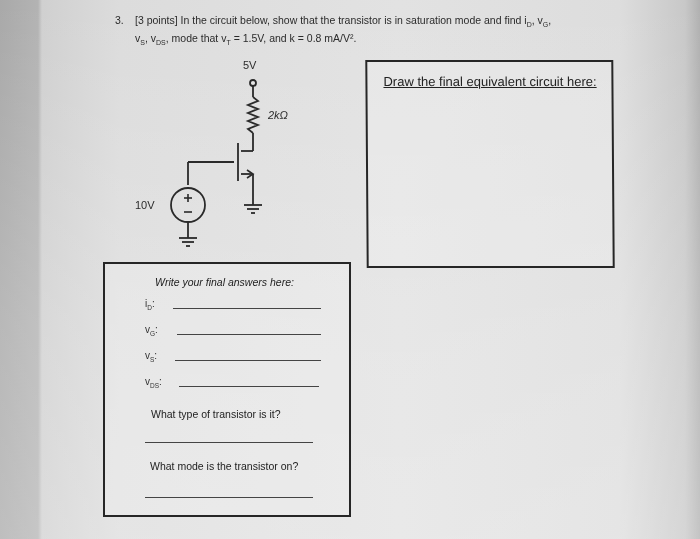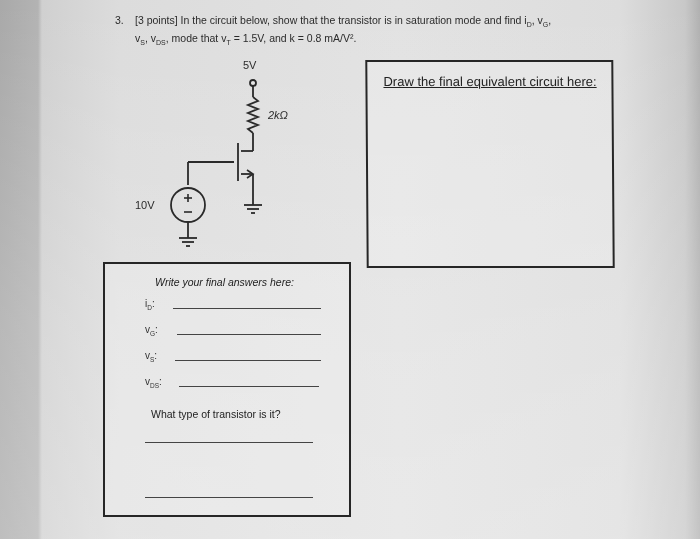--- a/index.html
+++ b/index.html
@@ -122,14 +122,15 @@
     <div class="ans-line" style="width:146px; left:30px;"></div>
   </div>
   <div class="ans-row" style="top:112px;">
     <span class="ans-label"><span>v</span><span class="sub">DS</span><span>:</span></span>
     <div class="ans-line" style="width:140px; left:34px;"></div>
   </div>
 
   <span class="q-text" style="left:46px; top:138px;margin-top:6px;">What type of transistor is it?</span>
   <div class="q-line" style="left:40px; top:178px; width:168px;"></div>
 
+  <span class="q-text" style="left:45px; top:196px;">What mode is the transistor on?</span>
   <div class="q-line" style="left:40px; top:233px; width:168px;"></div>
 </div>
 
 </body></html>

